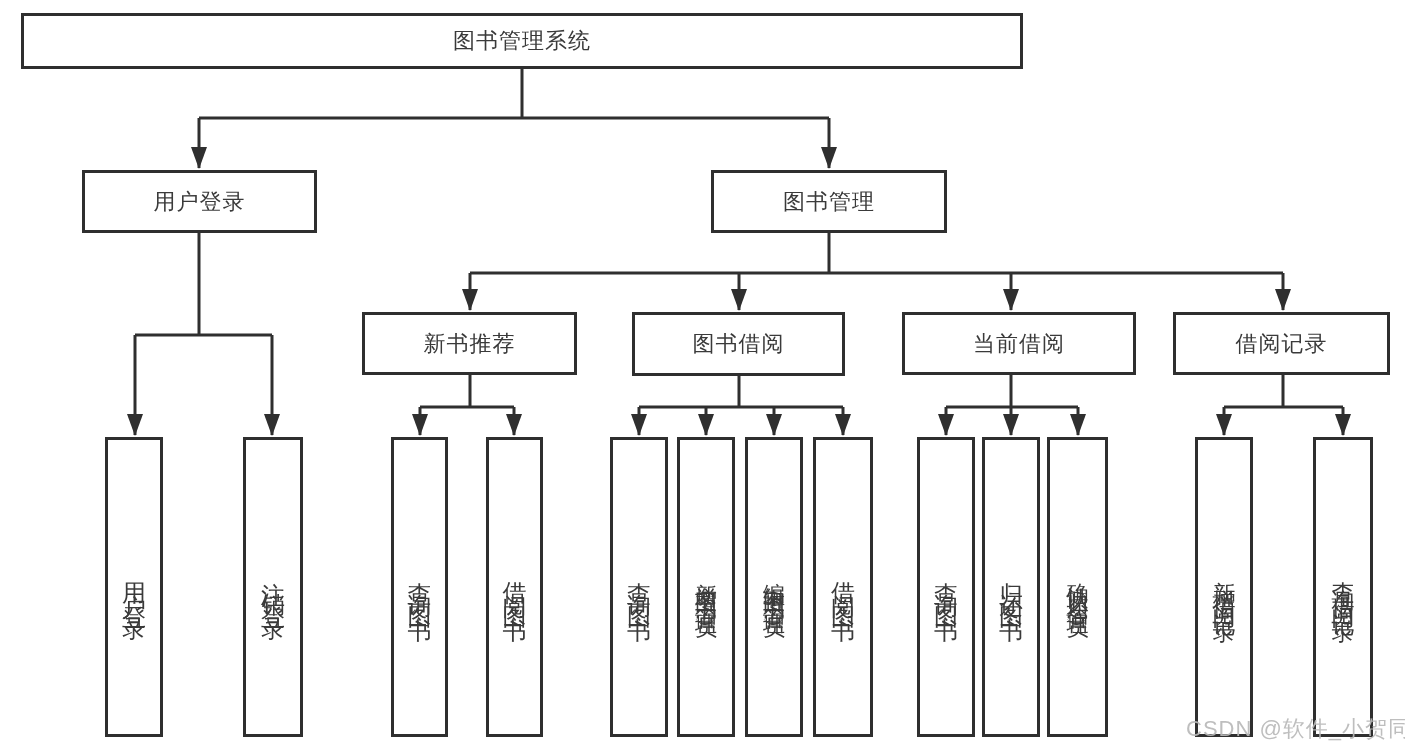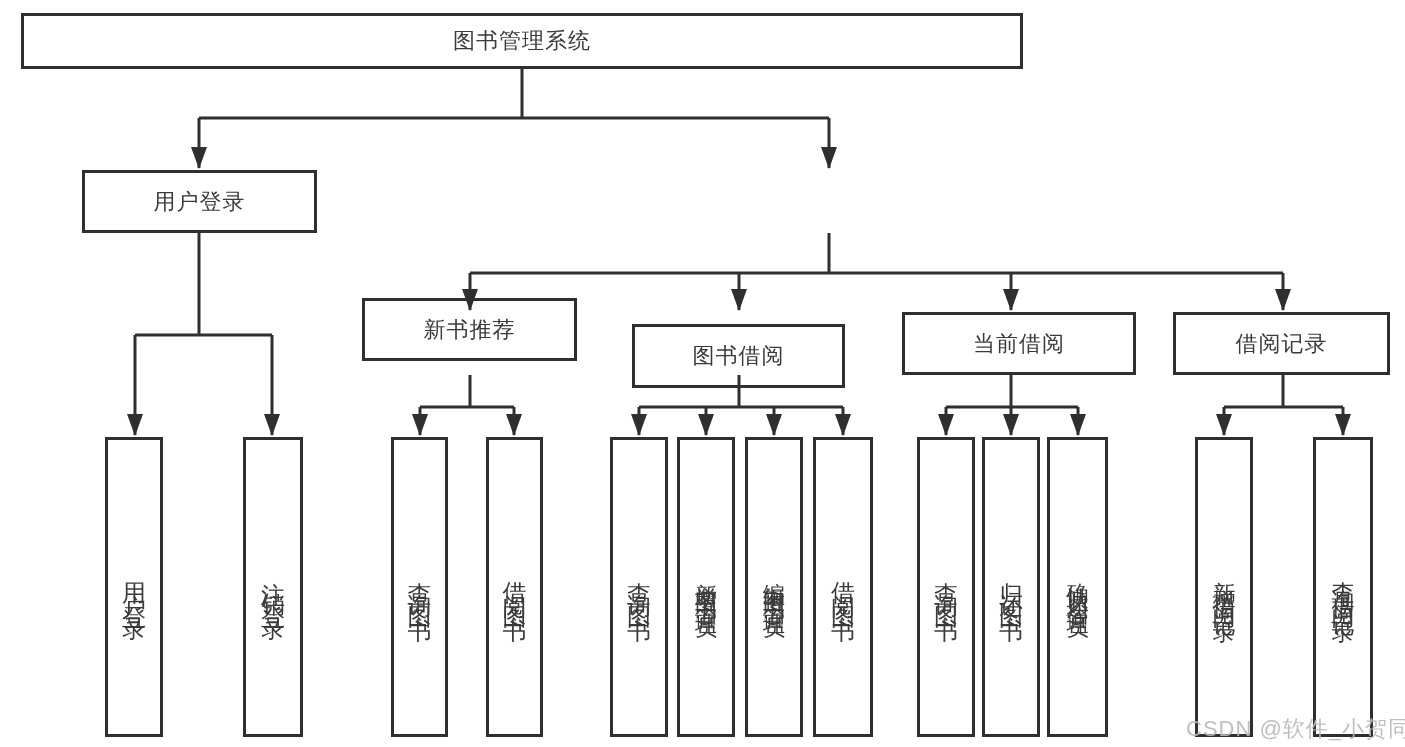--- a/index.html
+++ b/index.html
@@ -90,23 +90,24 @@
     <path d="M1078,407 V435" marker-end="url(#arrow)"></path>
 
     <path d="M1283,375 V407 M1224,407 H1343"></path>
     <path d="M1224,407 V435" marker-end="url(#arrow)"></path>
     <path d="M1343,407 V435" marker-end="url(#arrow)"></path>
   </svg>
 
   <div class="box" style="left:21px;top:13px;width:1002px;height:56px">图书管理系统</div>
 
   <div class="box" style="left:82px;top:170px;width:235px;height:63px">用户登录</div>
+  <div class="box" style="left:711px;top:170px;width:236px;height:63px">图书管理</div>
 
-  <div class="box" style="left:362px;top:298px;width:215px;height:63px">新书推荐</div>
-  <div class="box" style="left:632px;top:324px;width:213px;height:64px">图书借阅</div>
+  <div class="box" style="left:362px;top:312px;width:215px;height:63px">新书推荐</div>
+  <div class="box" style="left:632px;top:312px;width:213px;height:64px">图书借阅</div>
   <div class="box" style="left:902px;top:312px;width:234px;height:63px">当前借阅</div>
   <div class="box" style="left:1173px;top:312px;width:217px;height:63px">借阅记录</div>
 
   <div class="box leaf" style="left:105px;top:437px;width:58px;height:300px">用户登录</div>
   <div class="box leaf" style="left:243px;top:437px;width:60px;height:300px">注销登录</div>
 
   <div class="box leaf" style="left:391px;top:437px;width:57px;height:300px">查询图书</div>
   <div class="box leaf" style="left:486px;top:437px;width:57px;height:300px">借阅图书</div>
 
   <div class="box leaf" style="left:610px;top:437px;width:58px;height:300px">查询图书</div>

